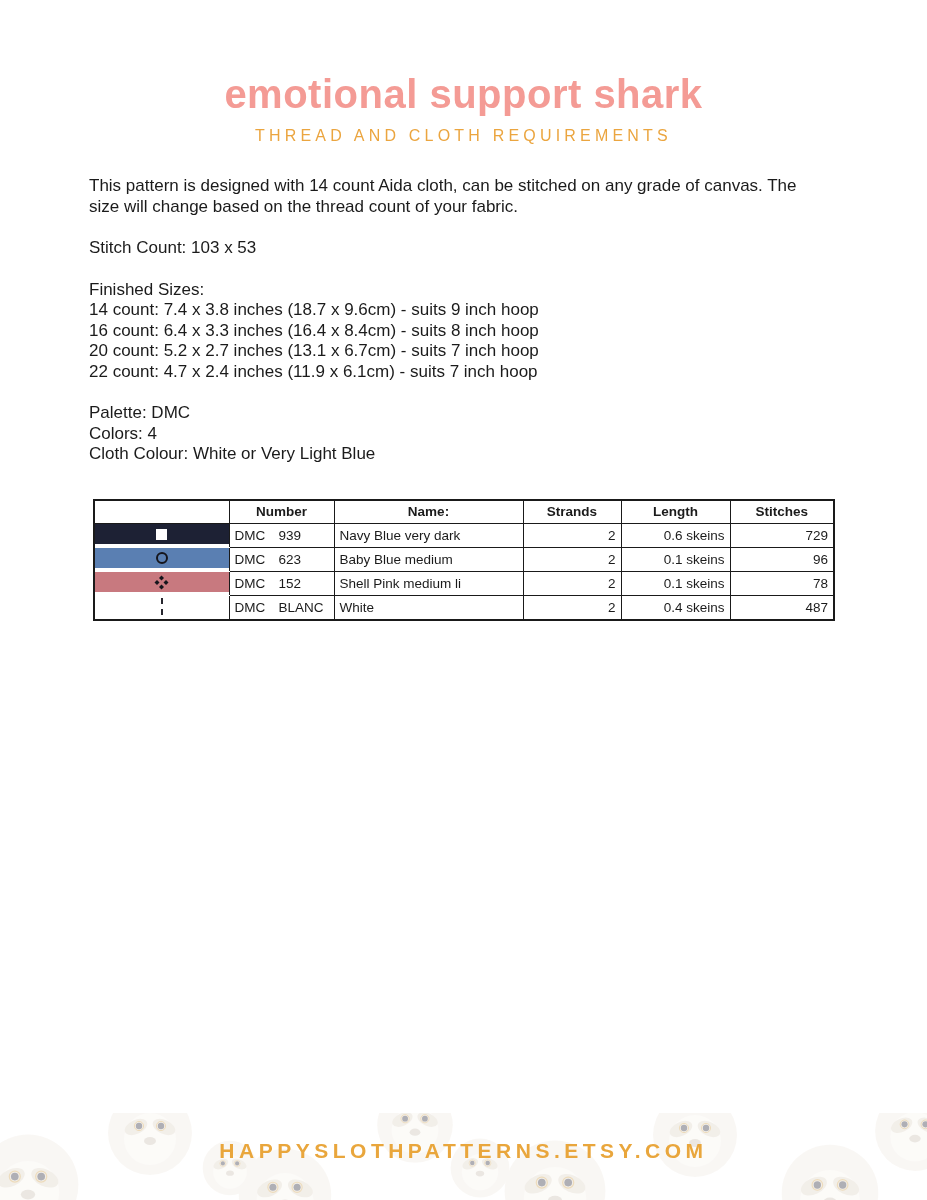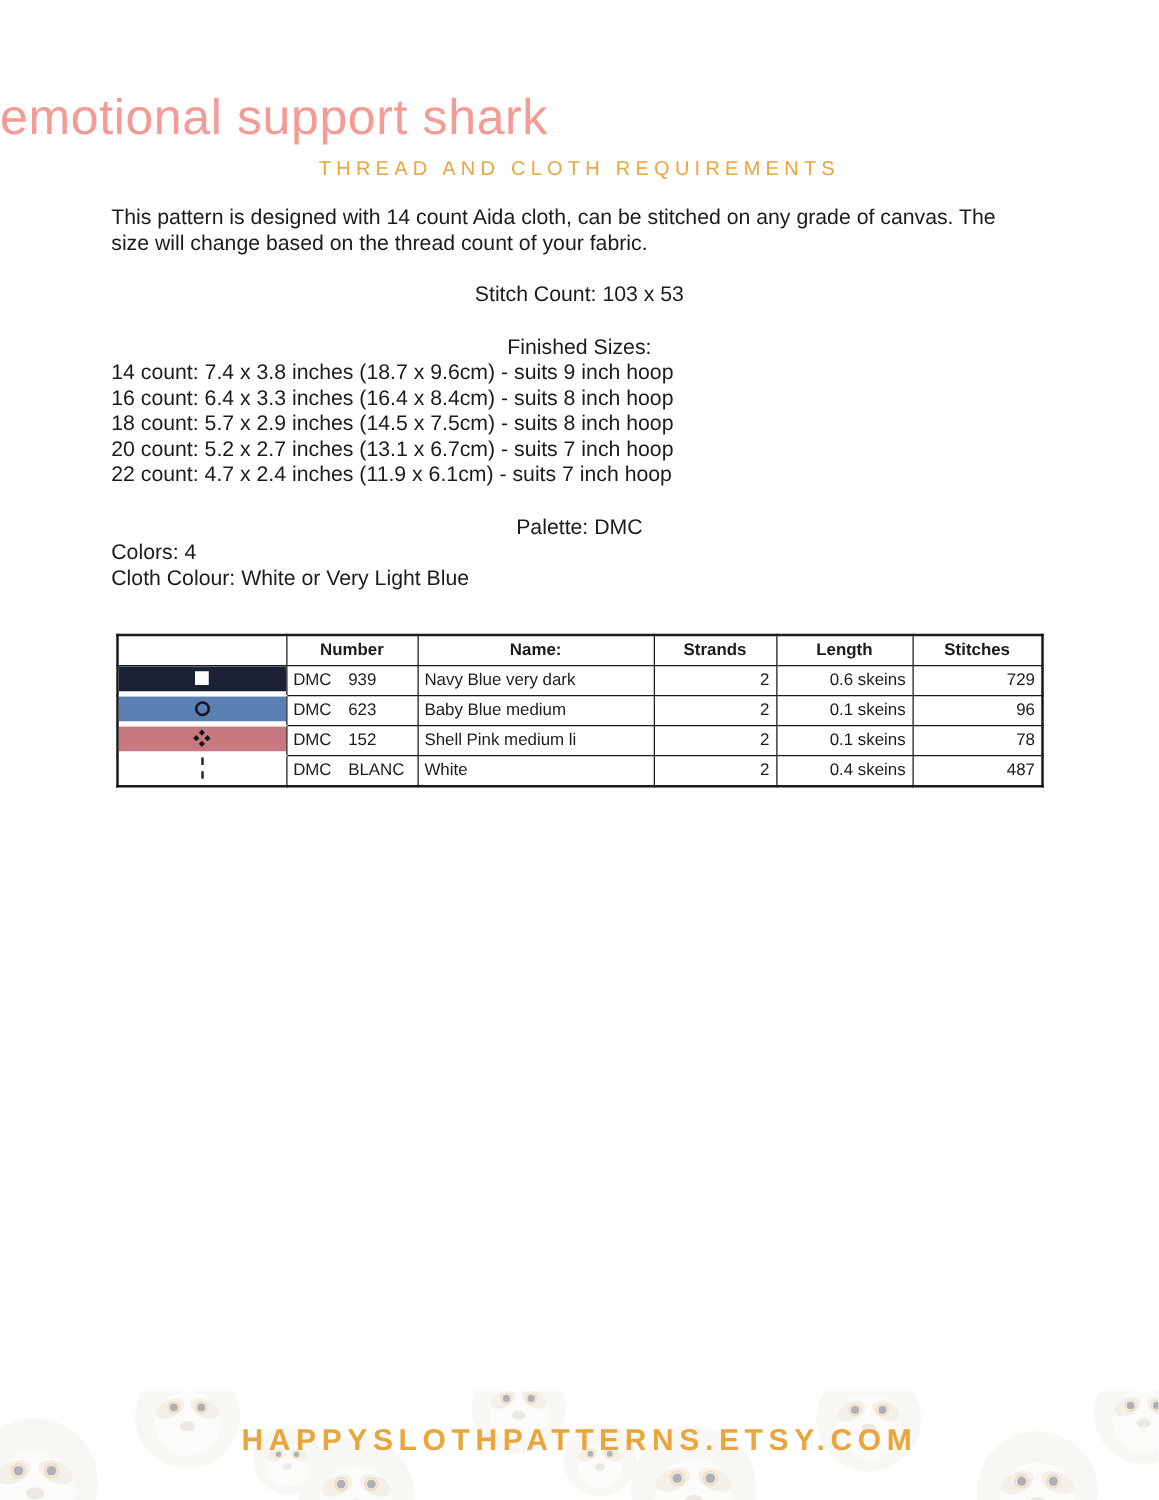--- a/index.html
+++ b/index.html
@@ -6,44 +6,44 @@
   .page {
     position:relative;
     width:927px; height:1200px;
     background:#ffffff;
     overflow:hidden;
     font-family:"Liberation Sans", sans-serif;
     color:#1b1b1b;
   }
   .title {
     margin:72px 0 0 0;
-    text-align:left;
+    text-align:center;
     font-size:40px;
     line-height:44px;
-    font-weight:normal;
+    font-weight:bold;
     letter-spacing:0.5px;
     color:#f49b95;
   }
   .subtitle {
     margin:11px 0 0 0;
     text-align:center;
     font-size:16px;
     line-height:18px;
     font-weight:normal;
     letter-spacing:4.2px;
     color:#eba53f;
   }
   .content {
-    margin:19px 89px 0 89px;
+    margin:31px 89px 0 89px;
     font-size:17px;
     line-height:20.5px;
   }
   .content p { margin:0; }
   .para { max-width:740px; }
-  .block-gap { margin-top:21px !important;text-align:center; }
+  .block-gap { margin-top:21px !important; }
   .thread-table {
     margin:34px 0 0 4px;
     border-collapse:collapse;
     table-layout:fixed;
     width:740px;
     font-size:13.5px;
     line-height:16px;
   }
   .thread-table th, .thread-table td {
     border:1.5px solid #1a1a1a;
@@ -92,21 +92,21 @@
     position:absolute;
     left:0; bottom:0;
     width:927px; height:87px;
   }
   .footer-band svg { position:absolute; left:0; top:0; }
   .footer-url {
     position:absolute;
     left:0; top:26px;
     width:100%;
     text-align:center;
-    font-size:24px;
+    font-size:21px;
     font-weight:bold;
     letter-spacing:4.5px;
     color:#e9a63c;
   }
 </style>
 </head>
 <body>
 
 <div class="page">
 
@@ -115,21 +115,20 @@
 
   <div class="content">
     <p class="para">This pattern is designed with 14 count Aida cloth, can be stitched on any grade of canvas. The size will change based on the thread count of your fabric.</p>
 
     <p class="block-gap">Stitch Count: 103 x 53</p>
 
     <p class="block-gap">Finished Sizes:</p>
     <div>
       <p>14 count: 7.4 x 3.8 inches (18.7 x 9.6cm) - suits 9 inch hoop</p>
       <p>16 count: 6.4 x 3.3 inches (16.4 x 8.4cm) - suits 8 inch hoop</p>
-      <p>18 count: 5.7 x 2.9 inches (14.5 x 7.5cm) - suits 8 inch hoop</p>
       <p>20 count: 5.2 x 2.7 inches (13.1 x 6.7cm) - suits 7 inch hoop</p>
       <p>22 count: 4.7 x 2.4 inches (11.9 x 6.1cm) - suits 7 inch hoop</p>
     </div>
 
     <p class="block-gap">Palette: DMC</p>
     <p>Colors: 4</p>
     <p>Cloth Colour: White or Very Light Blue</p>
 
     <table class="thread-table">
       <colgroup>

